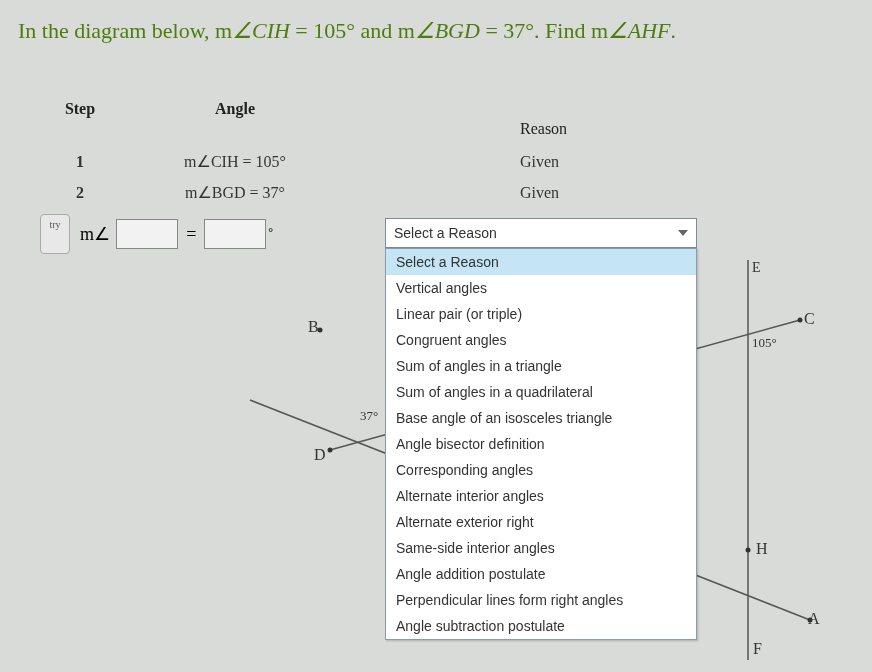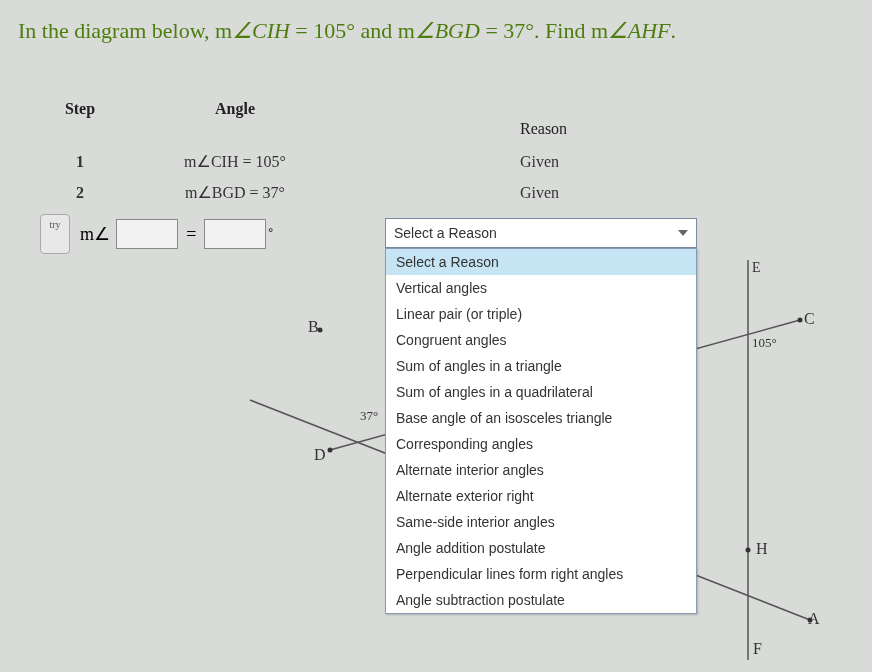--- a/index.html
+++ b/index.html
@@ -193,20 +193,21 @@
     <span class="chevron"></span>
   </div>
   <div class="dropdown-list">
     <div class="opt highlight">Select a Reason</div>
     <div class="opt">Vertical angles</div>
     <div class="opt">Linear pair (or triple)</div>
     <div class="opt">Congruent angles</div>
     <div class="opt">Sum of angles in a triangle</div>
     <div class="opt">Sum of angles in a quadrilateral</div>
     <div class="opt">Base angle of an isosceles triangle</div>
+    <div class="opt">Angle bisector definition</div>
     <div class="opt">Corresponding angles</div>
     <div class="opt">Alternate interior angles</div>
     <div class="opt">Alternate exterior right</div>
     <div class="opt">Same-side interior angles</div>
     <div class="opt">Angle addition postulate</div>
     <div class="opt">Perpendicular lines form right angles</div>
     <div class="opt">Angle subtraction postulate</div>
   </div>
 </div>
 

